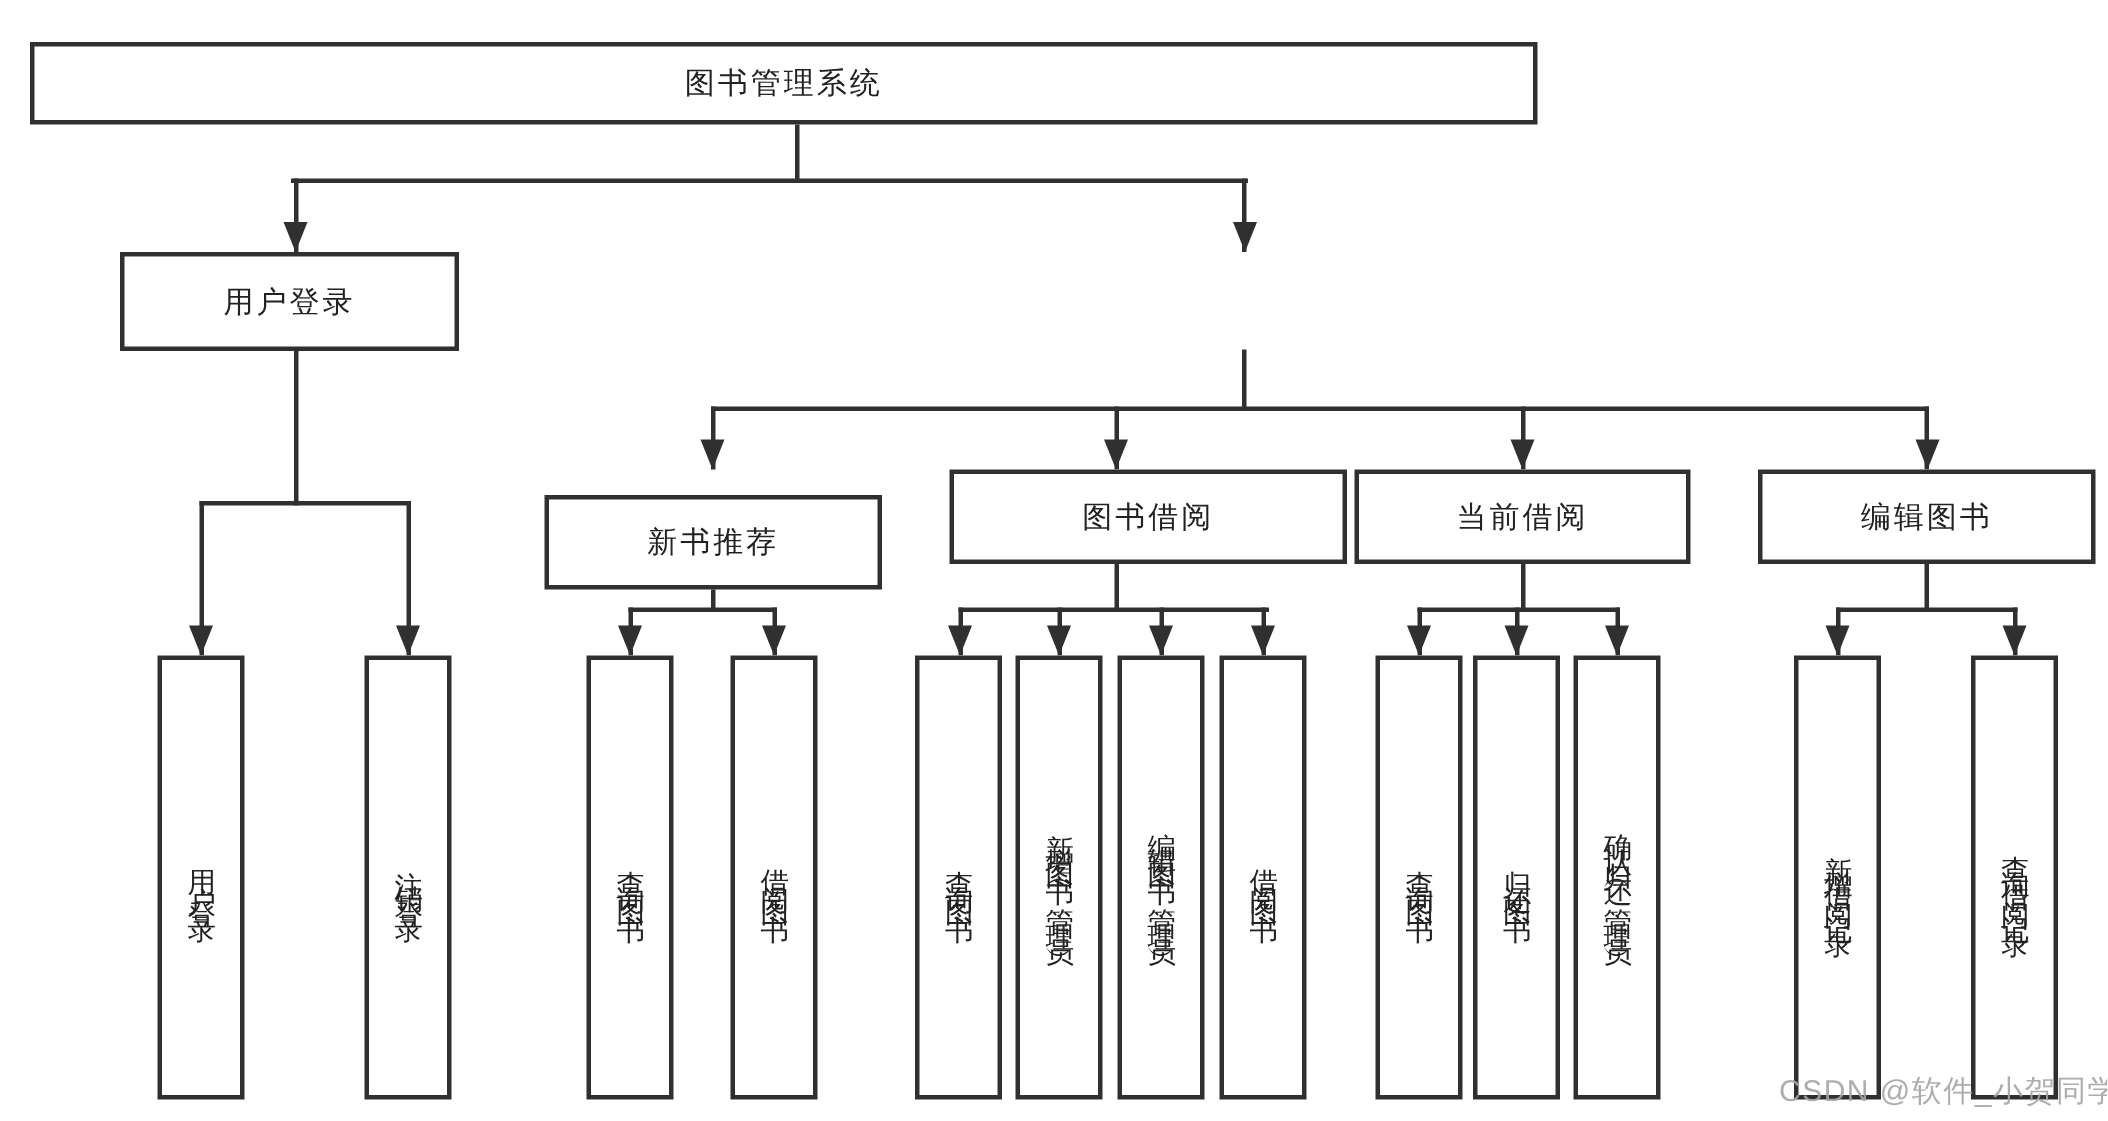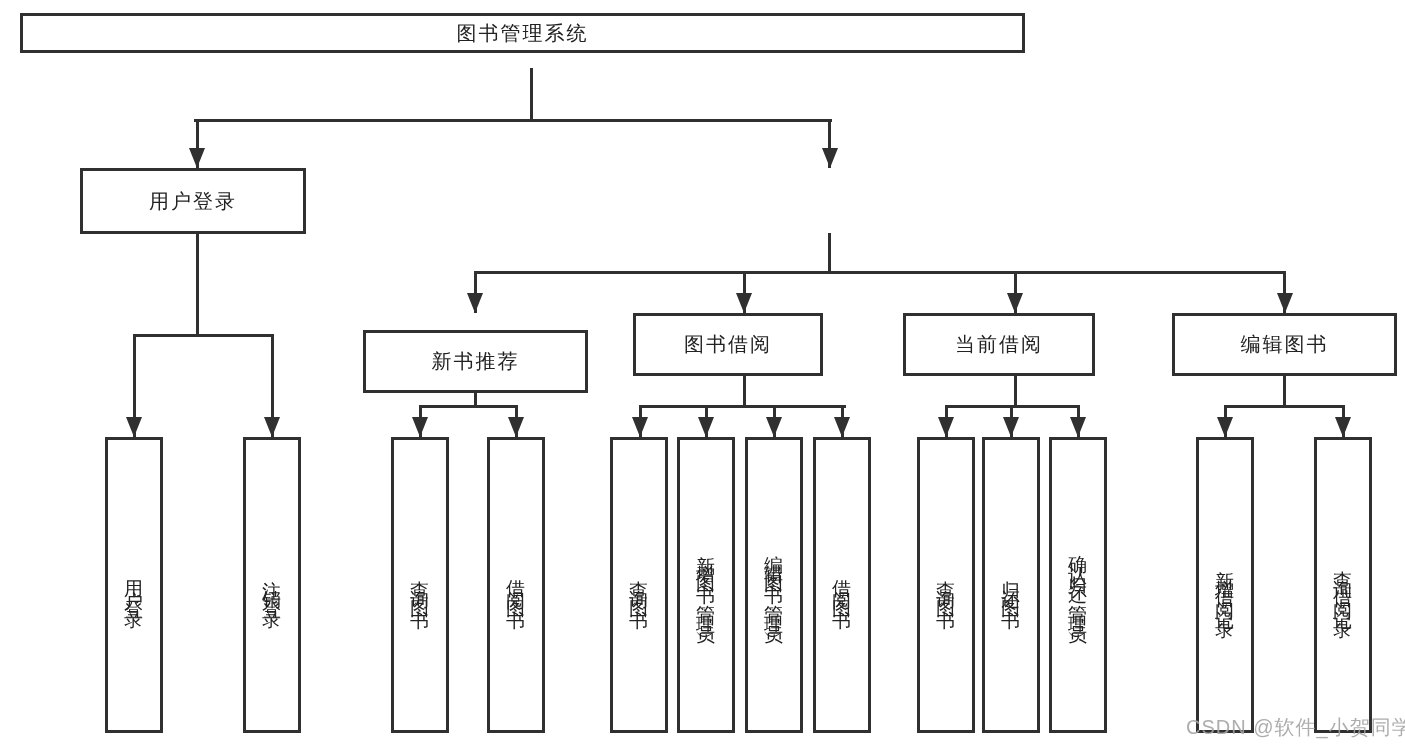--- a/index.html
+++ b/index.html
@@ -70,35 +70,35 @@
   <div class="line h" style="left:944.5px;top:405px;width:135px"></div>
   <div class="line v arrow" style="left:944.5px;top:405px;height:32px"></div>
   <div class="line v arrow" style="left:1009.5px;top:405px;height:32px"></div>
   <div class="line v arrow" style="left:1076.5px;top:405px;height:32px"></div>
 
   <div class="line v" style="left:1283px;top:376px;height:32px"></div>
   <div class="line h" style="left:1223.5px;top:405px;width:121px"></div>
   <div class="line v arrow" style="left:1223.5px;top:405px;height:32px"></div>
   <div class="line v arrow" style="left:1341.5px;top:405px;height:32px"></div>
 
-  <div class="node" style="left:20px;top:13px;width:1005px;height:40px">
+  <div class="node" style="left:20px;top:28px;width:1005px;height:55px">
     <span class="lbl">图书管理系统</span>
   </div>
 
   <div class="node" style="left:80px;top:168px;width:226px;height:66px">
     <span class="lbl">用户登录</span>
   </div>
 
   <div class="node" style="left:363px;top:330px;width:225px;height:63px">
     <span class="lbl">新书推荐</span>
   </div>
-  <div class="node" style="left:633px;top:313px;width:190px;height:63px">
+  <div class="node" style="left:633px;top:313px;width:265px;height:63px">
     <span class="lbl">图书借阅</span>
   </div>
-  <div class="node" style="left:903px;top:313px;width:192px;height:63px">
+  <div class="node" style="left:903px;top:313px;width:224px;height:63px">
     <span class="lbl">当前借阅</span>
   </div>
   <div class="node" style="left:1172px;top:313px;width:225px;height:63px">
     <span class="lbl">编辑图书</span>
   </div>
 
   <div class="node leaf" style="left:105px">
     <span class="vlbl">用户登录</span>
   </div>
   <div class="node leaf" style="left:243px">

